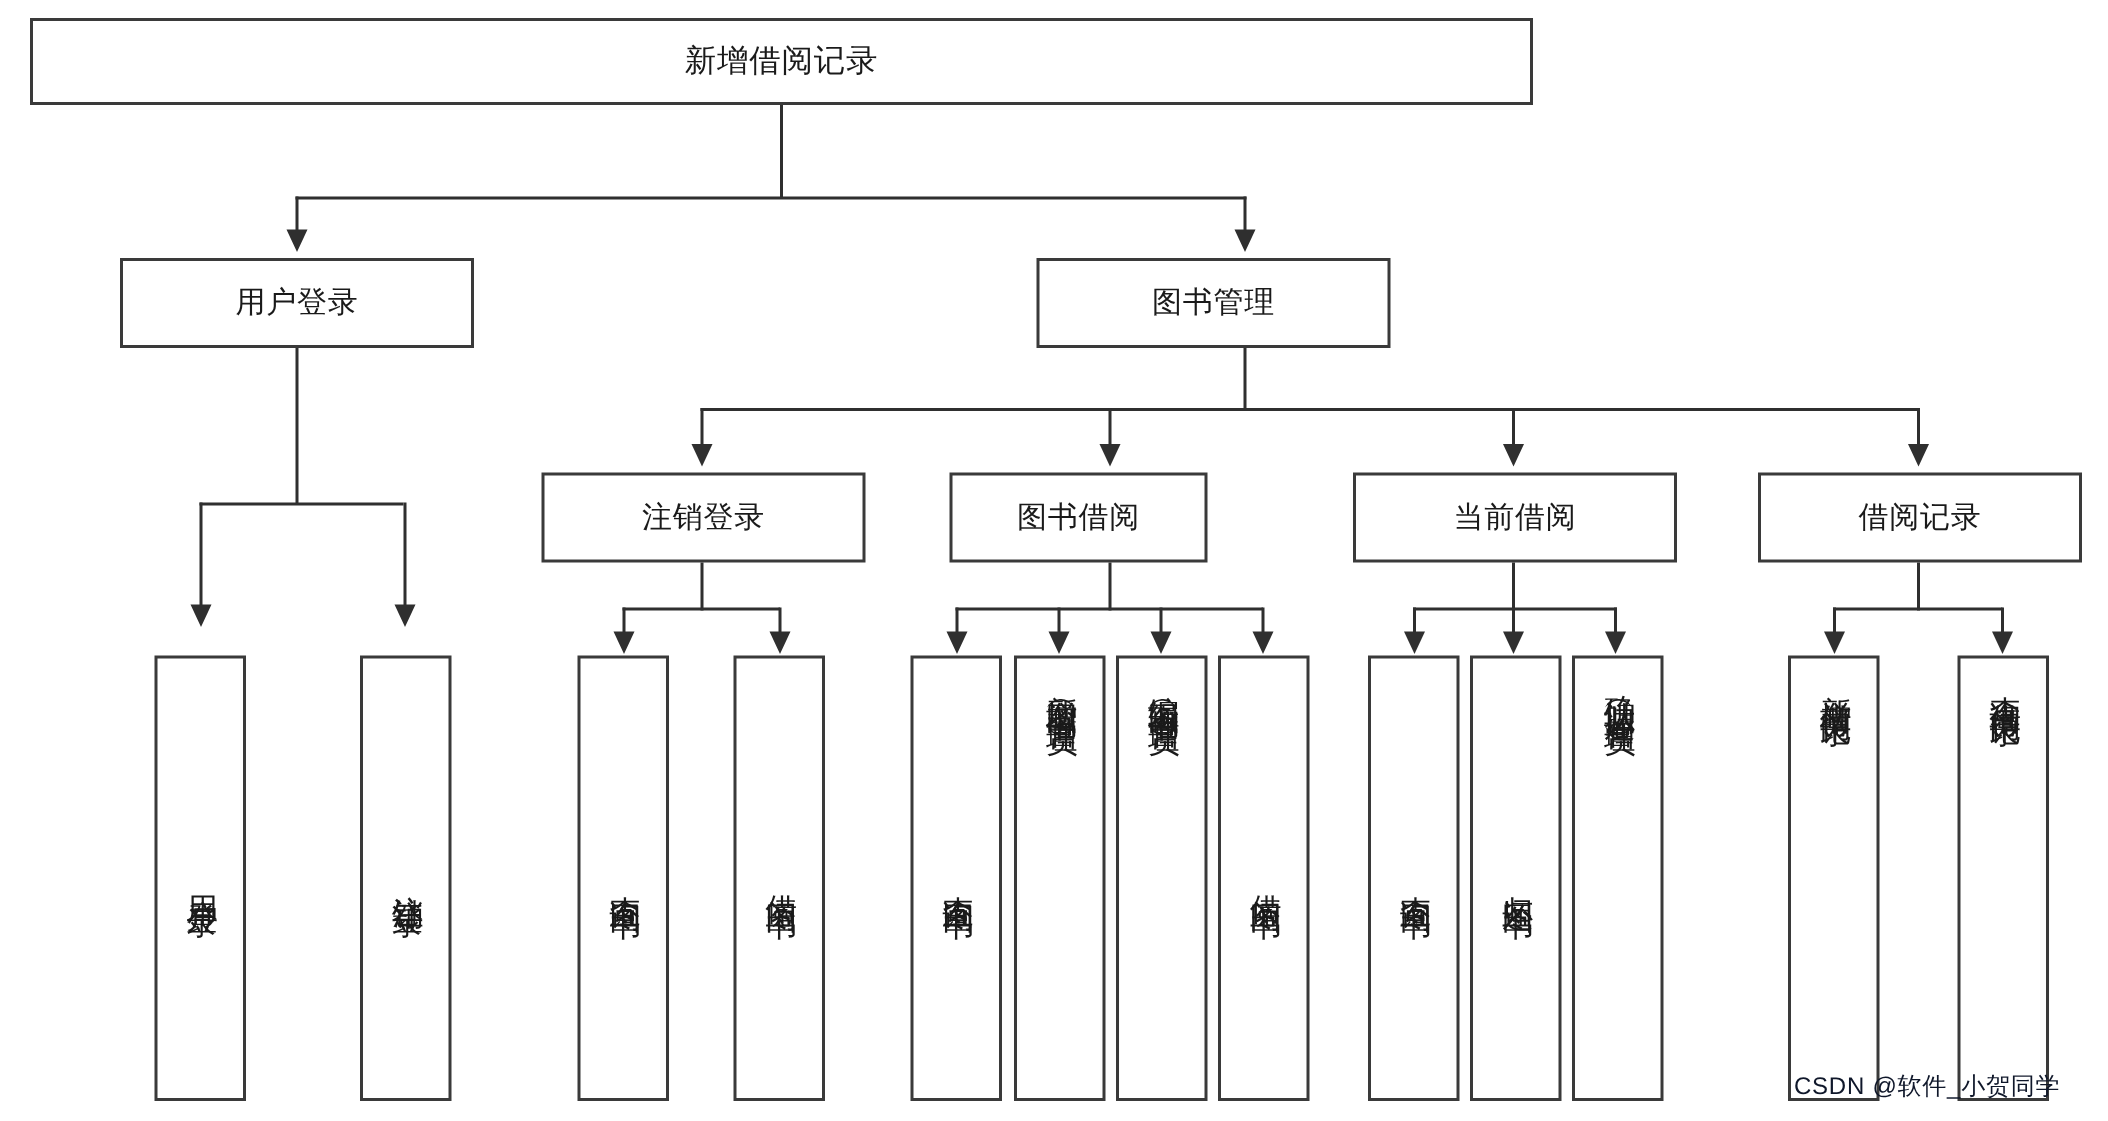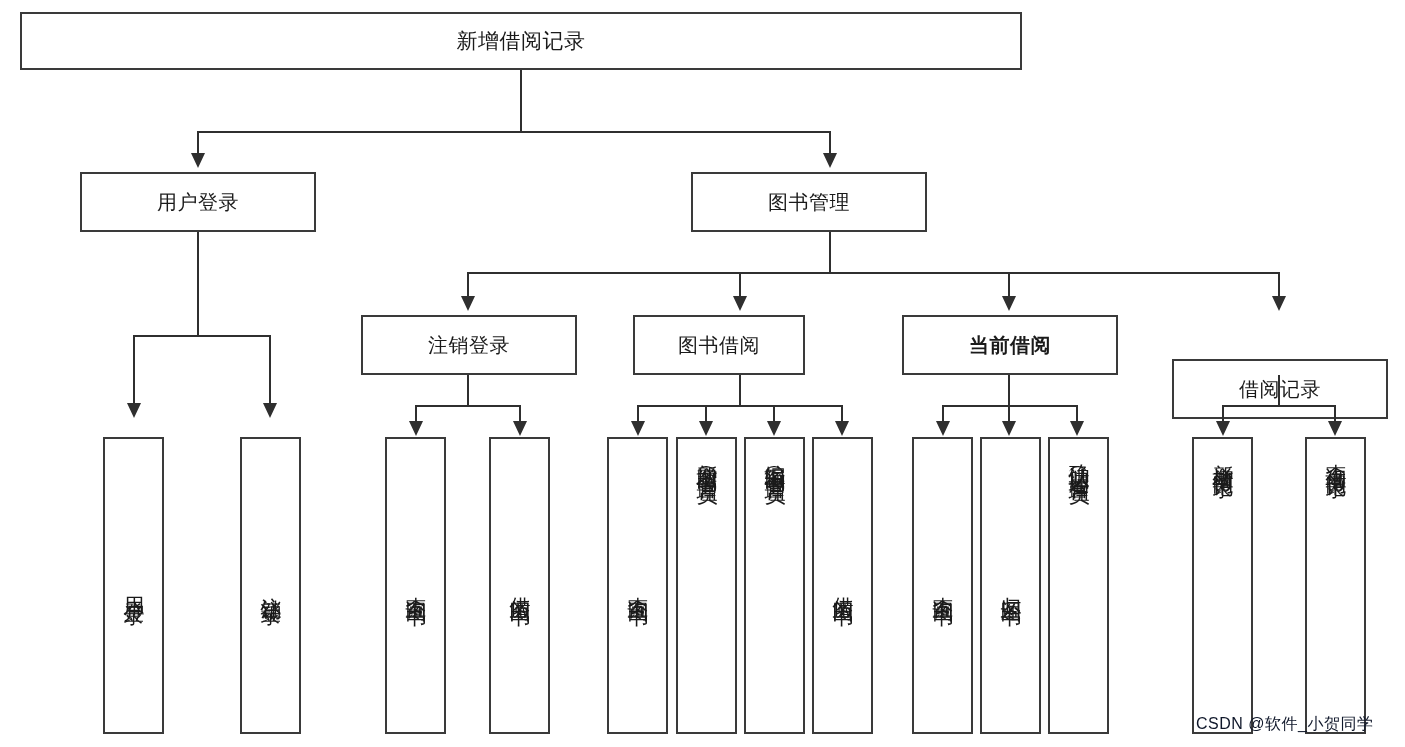--- a/index.html
+++ b/index.html
@@ -138,24 +138,24 @@
   <div class="arrow-down" style="left:1002px; top:296px;"></div>
   <div class="conn conn-v" style="left:1278px; top:272px; height:26px;"></div>
   <div class="arrow-down" style="left:1272px; top:296px;"></div>
 
   <div class="node node-h" style="left:361px; top:315px; width:216px; height:60px;">
     <span class="node-label">注销登录</span>
   </div>
   <div class="node node-h" style="left:633px; top:315px; width:172px; height:60px;">
     <span class="node-label">图书借阅</span>
   </div>
-  <div class="node node-h" style="left:902px; top:315px; width:216px; height:60px;font-weight:bold;">
+  <div class="node node-h" style="left:902px; top:315px; width:216px; height:60px;">
     <span class="node-label">当前借阅</span>
   </div>
-  <div class="node node-h" style="left:1172px; top:315px; width:216px; height:60px;margin-top:44px;">
+  <div class="node node-h" style="left:1172px; top:315px; width:216px; height:60px;">
     <span class="node-label">借阅记录</span>
   </div>
 
   <div class="conn conn-v" style="left:467px; top:375px; height:32px;"></div>
   <div class="conn conn-h" style="left:415px; top:405px; width:105px;"></div>
   <div class="conn conn-v" style="left:415px; top:405px; height:18px;"></div>
   <div class="arrow-down" style="left:409px; top:421px;"></div>
   <div class="conn conn-v" style="left:519px; top:405px; height:18px;"></div>
   <div class="arrow-down" style="left:513px; top:421px;"></div>
 

